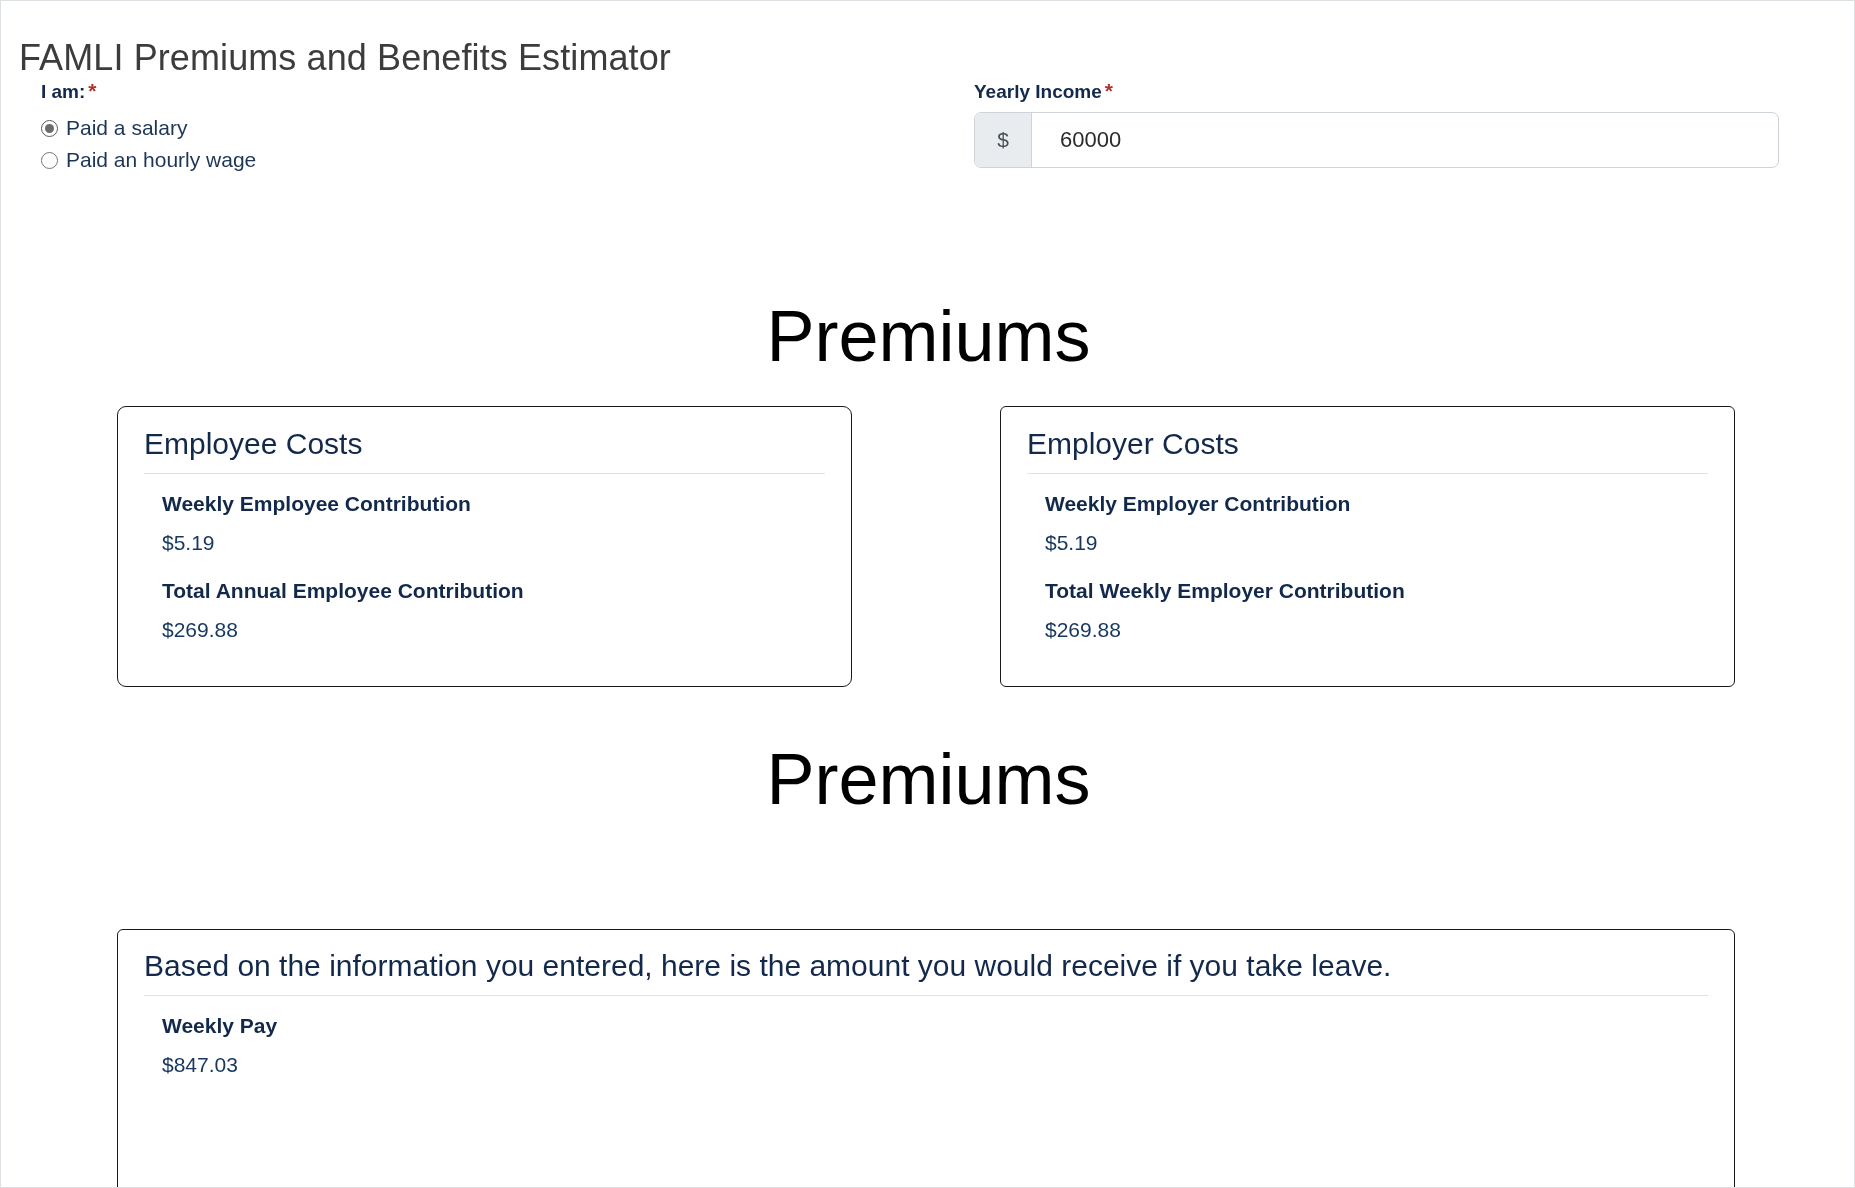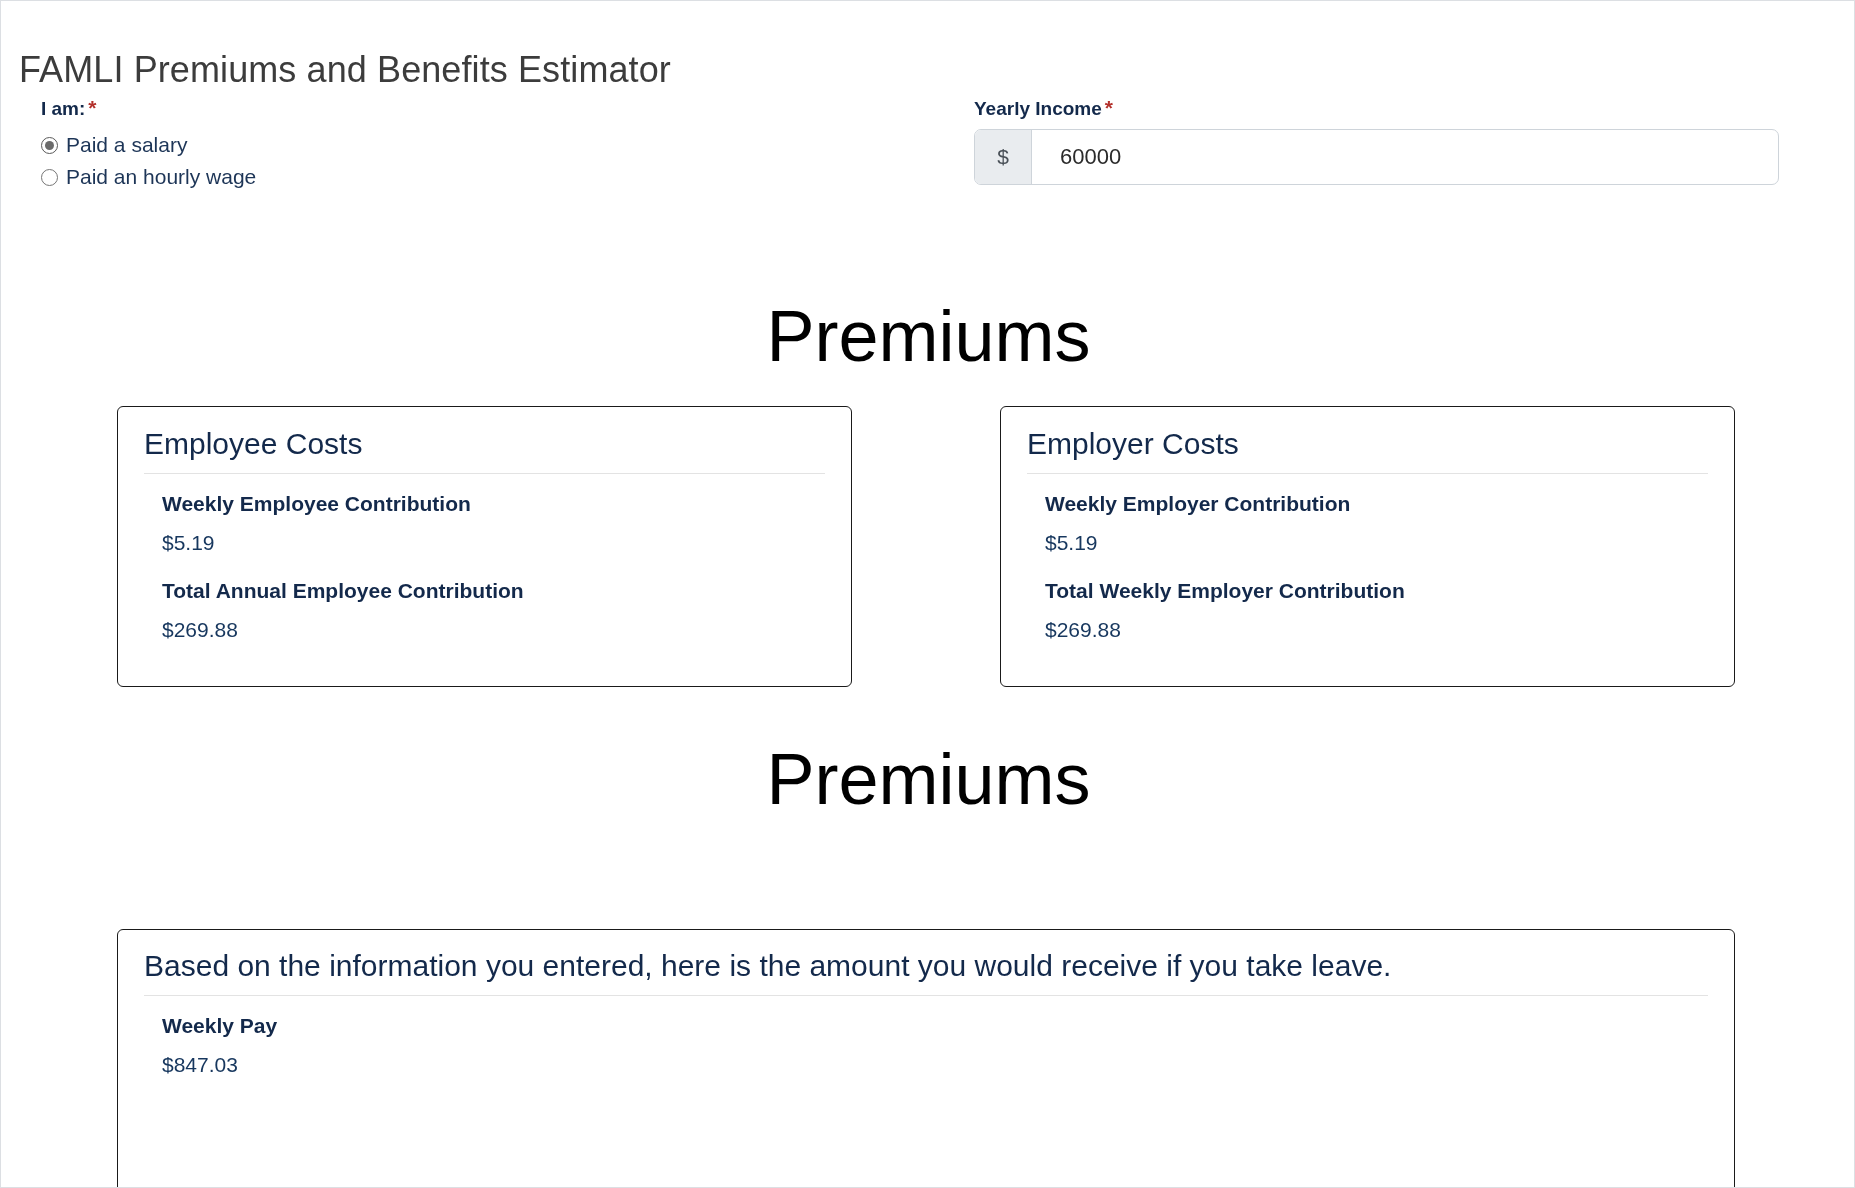--- a/index.html
+++ b/index.html
@@ -21,33 +21,33 @@
     height: 1188px;
     border: 1px solid #dcdfe3;
     background: #ffffff;
     overflow: hidden;
   }
 
   
   .app-title {
     position: absolute;
     left: 18px;
-    top: 24px;
+    top: 12px;
     font-size: 36px;
     font-weight: 400;
     color: #3c3c3c;
     letter-spacing: 0.1px;
     white-space: nowrap;
   }
 
   
   .form-row {
     position: absolute;
     left: 0;
-    top: 96px;
+    top: 79px;
     width: 1855px;
     height: 110px;
   }
   .field-col-left {
     position: absolute;
     left: 40px;
     top: 0;
     width: 900px;
   }
   .field-col-right {
@@ -153,21 +153,21 @@
   #premiums-heading { top: 235px; }
   #benefits-heading { top: 678px; }
 
   
   .card {
     position: absolute;
     border: 1.5px solid #1a1a1a;
     border-radius: 6px;
     background: #ffffff;
   }
-  #employee-card { left: 116px; top: 405px; width: 735px; height: 281px; }
+  #employee-card { left: 116px; top: 405px; width: 735px; height: 281px; border-radius: 9px; }
   #employer-card { left: 999px; top: 405px; width: 735px; height: 281px; }
   #benefits-card  { left: 116px; top: 928px; width: 1618px; height: 268px; }
 
   .card-title {
     font-size: 30px;
     font-weight: 400;
     color: #13294b;
     padding: 18px 26px 0 26px;
     line-height: 38px;
     white-space: nowrap;

